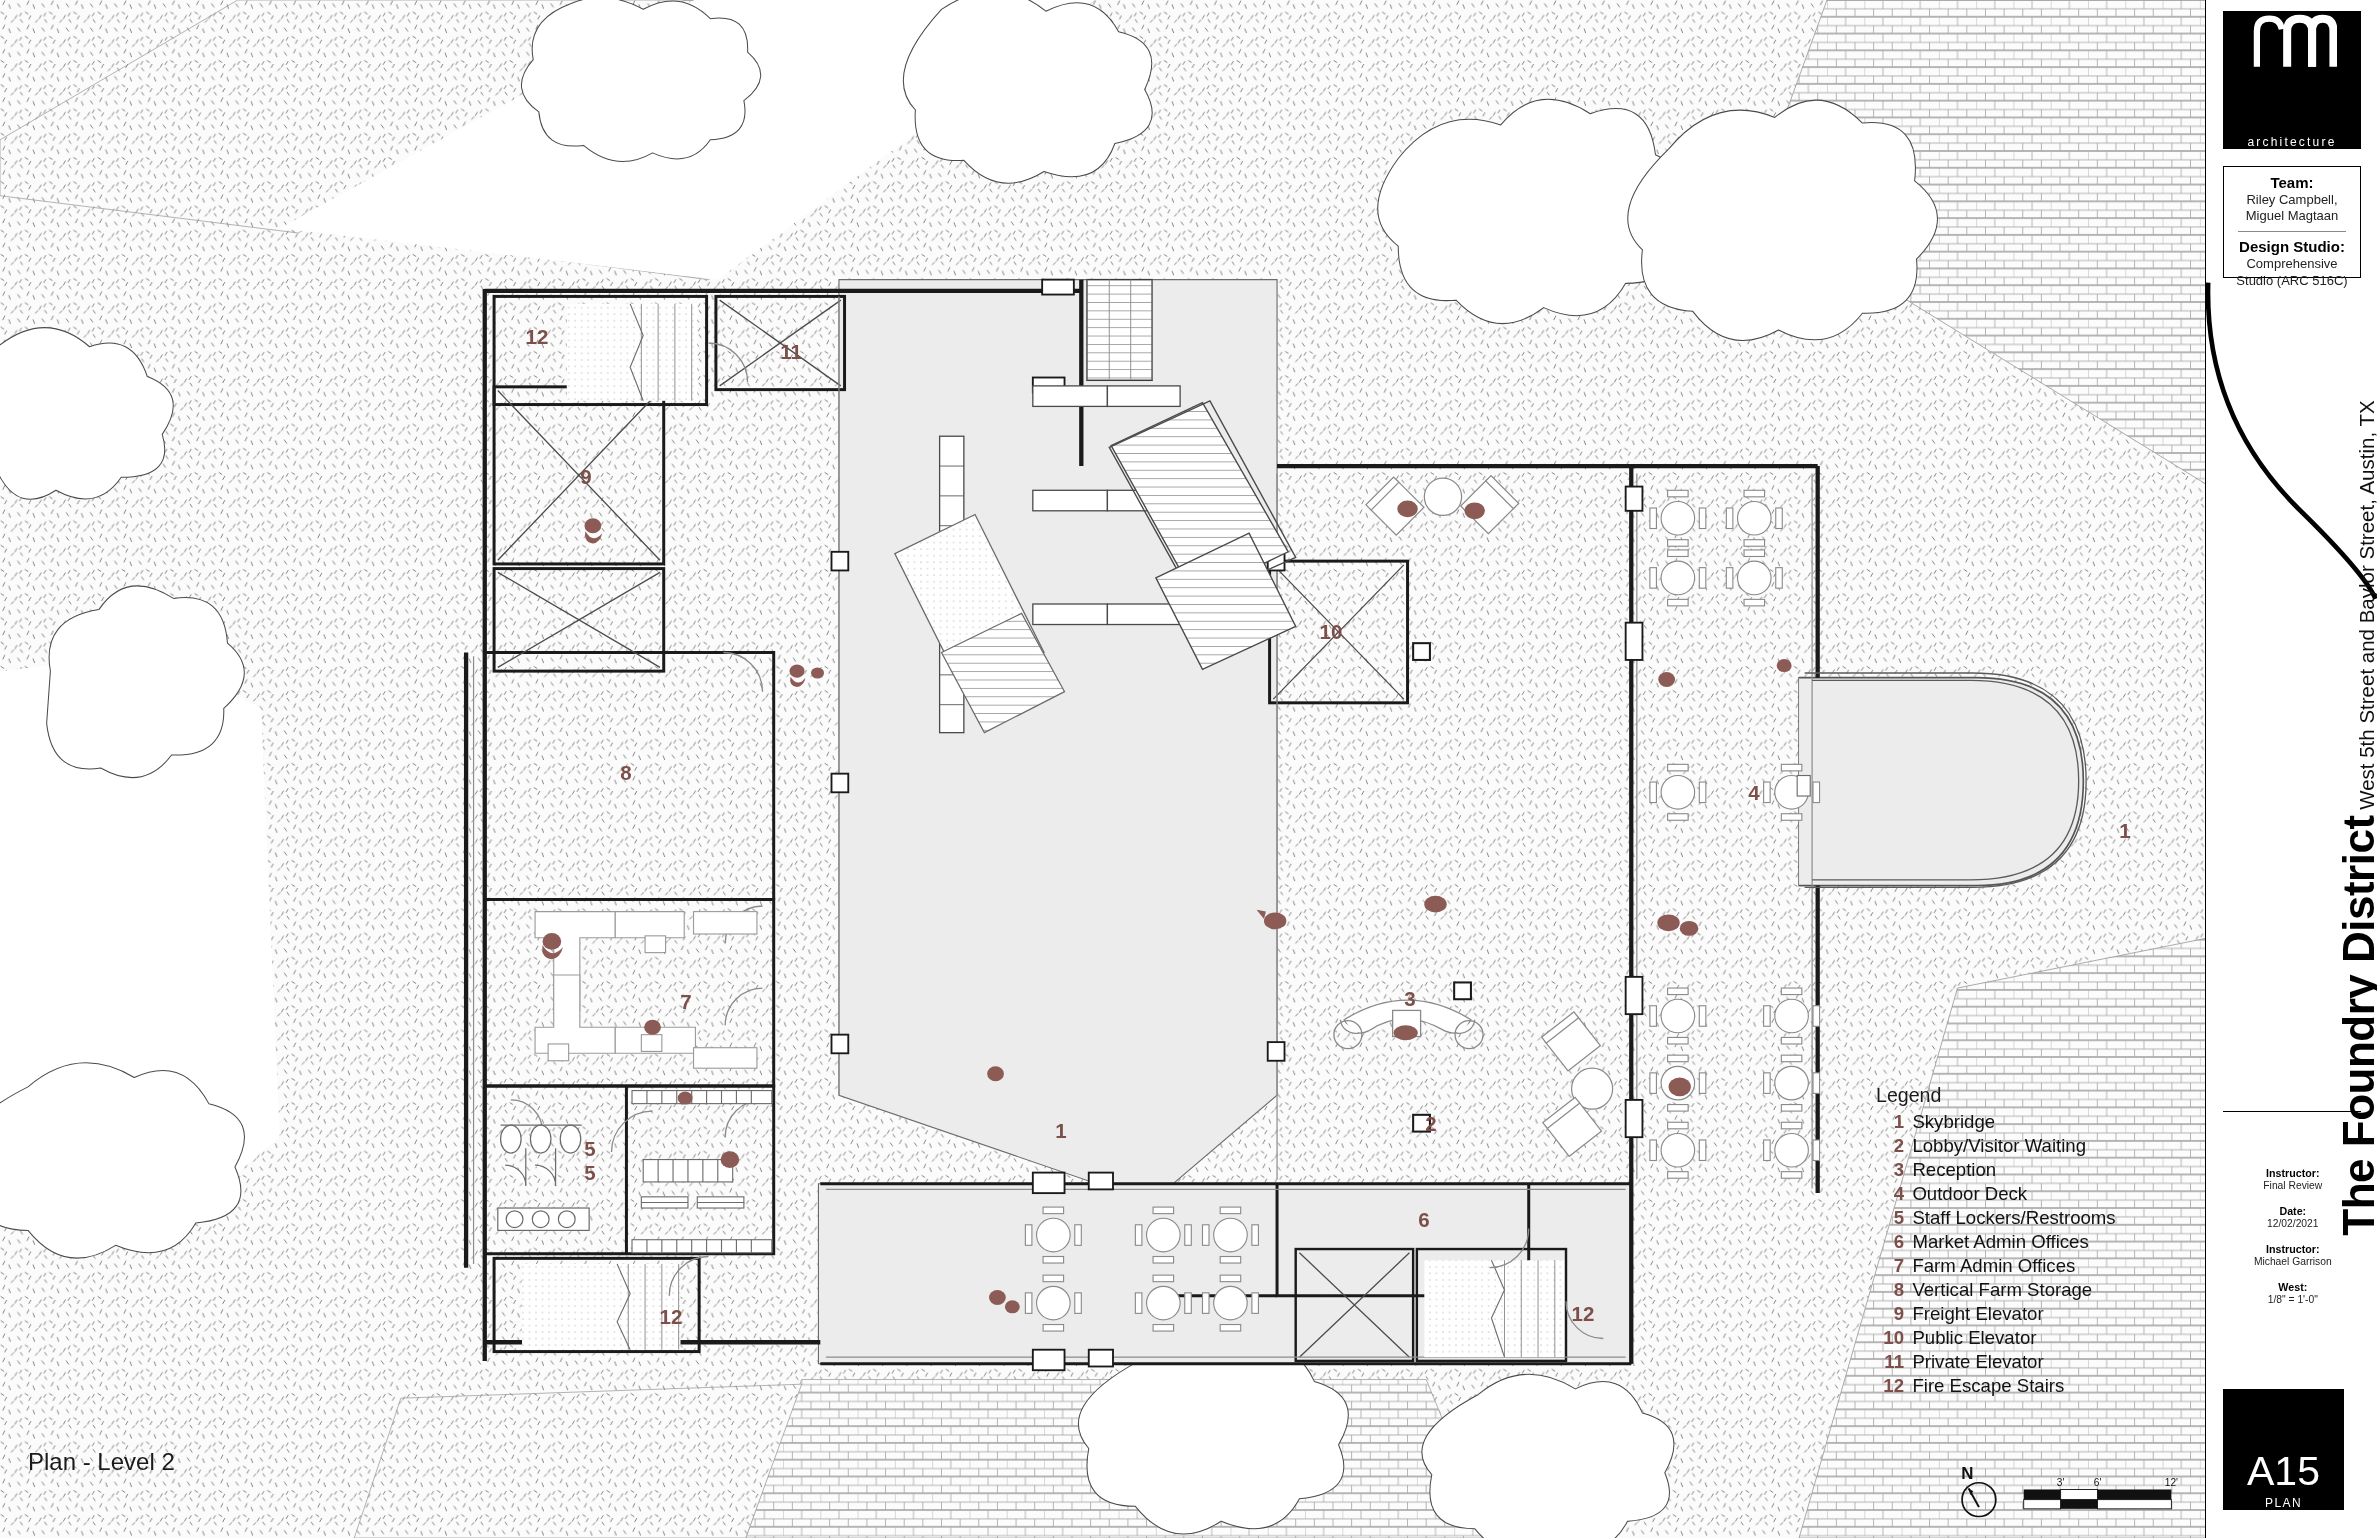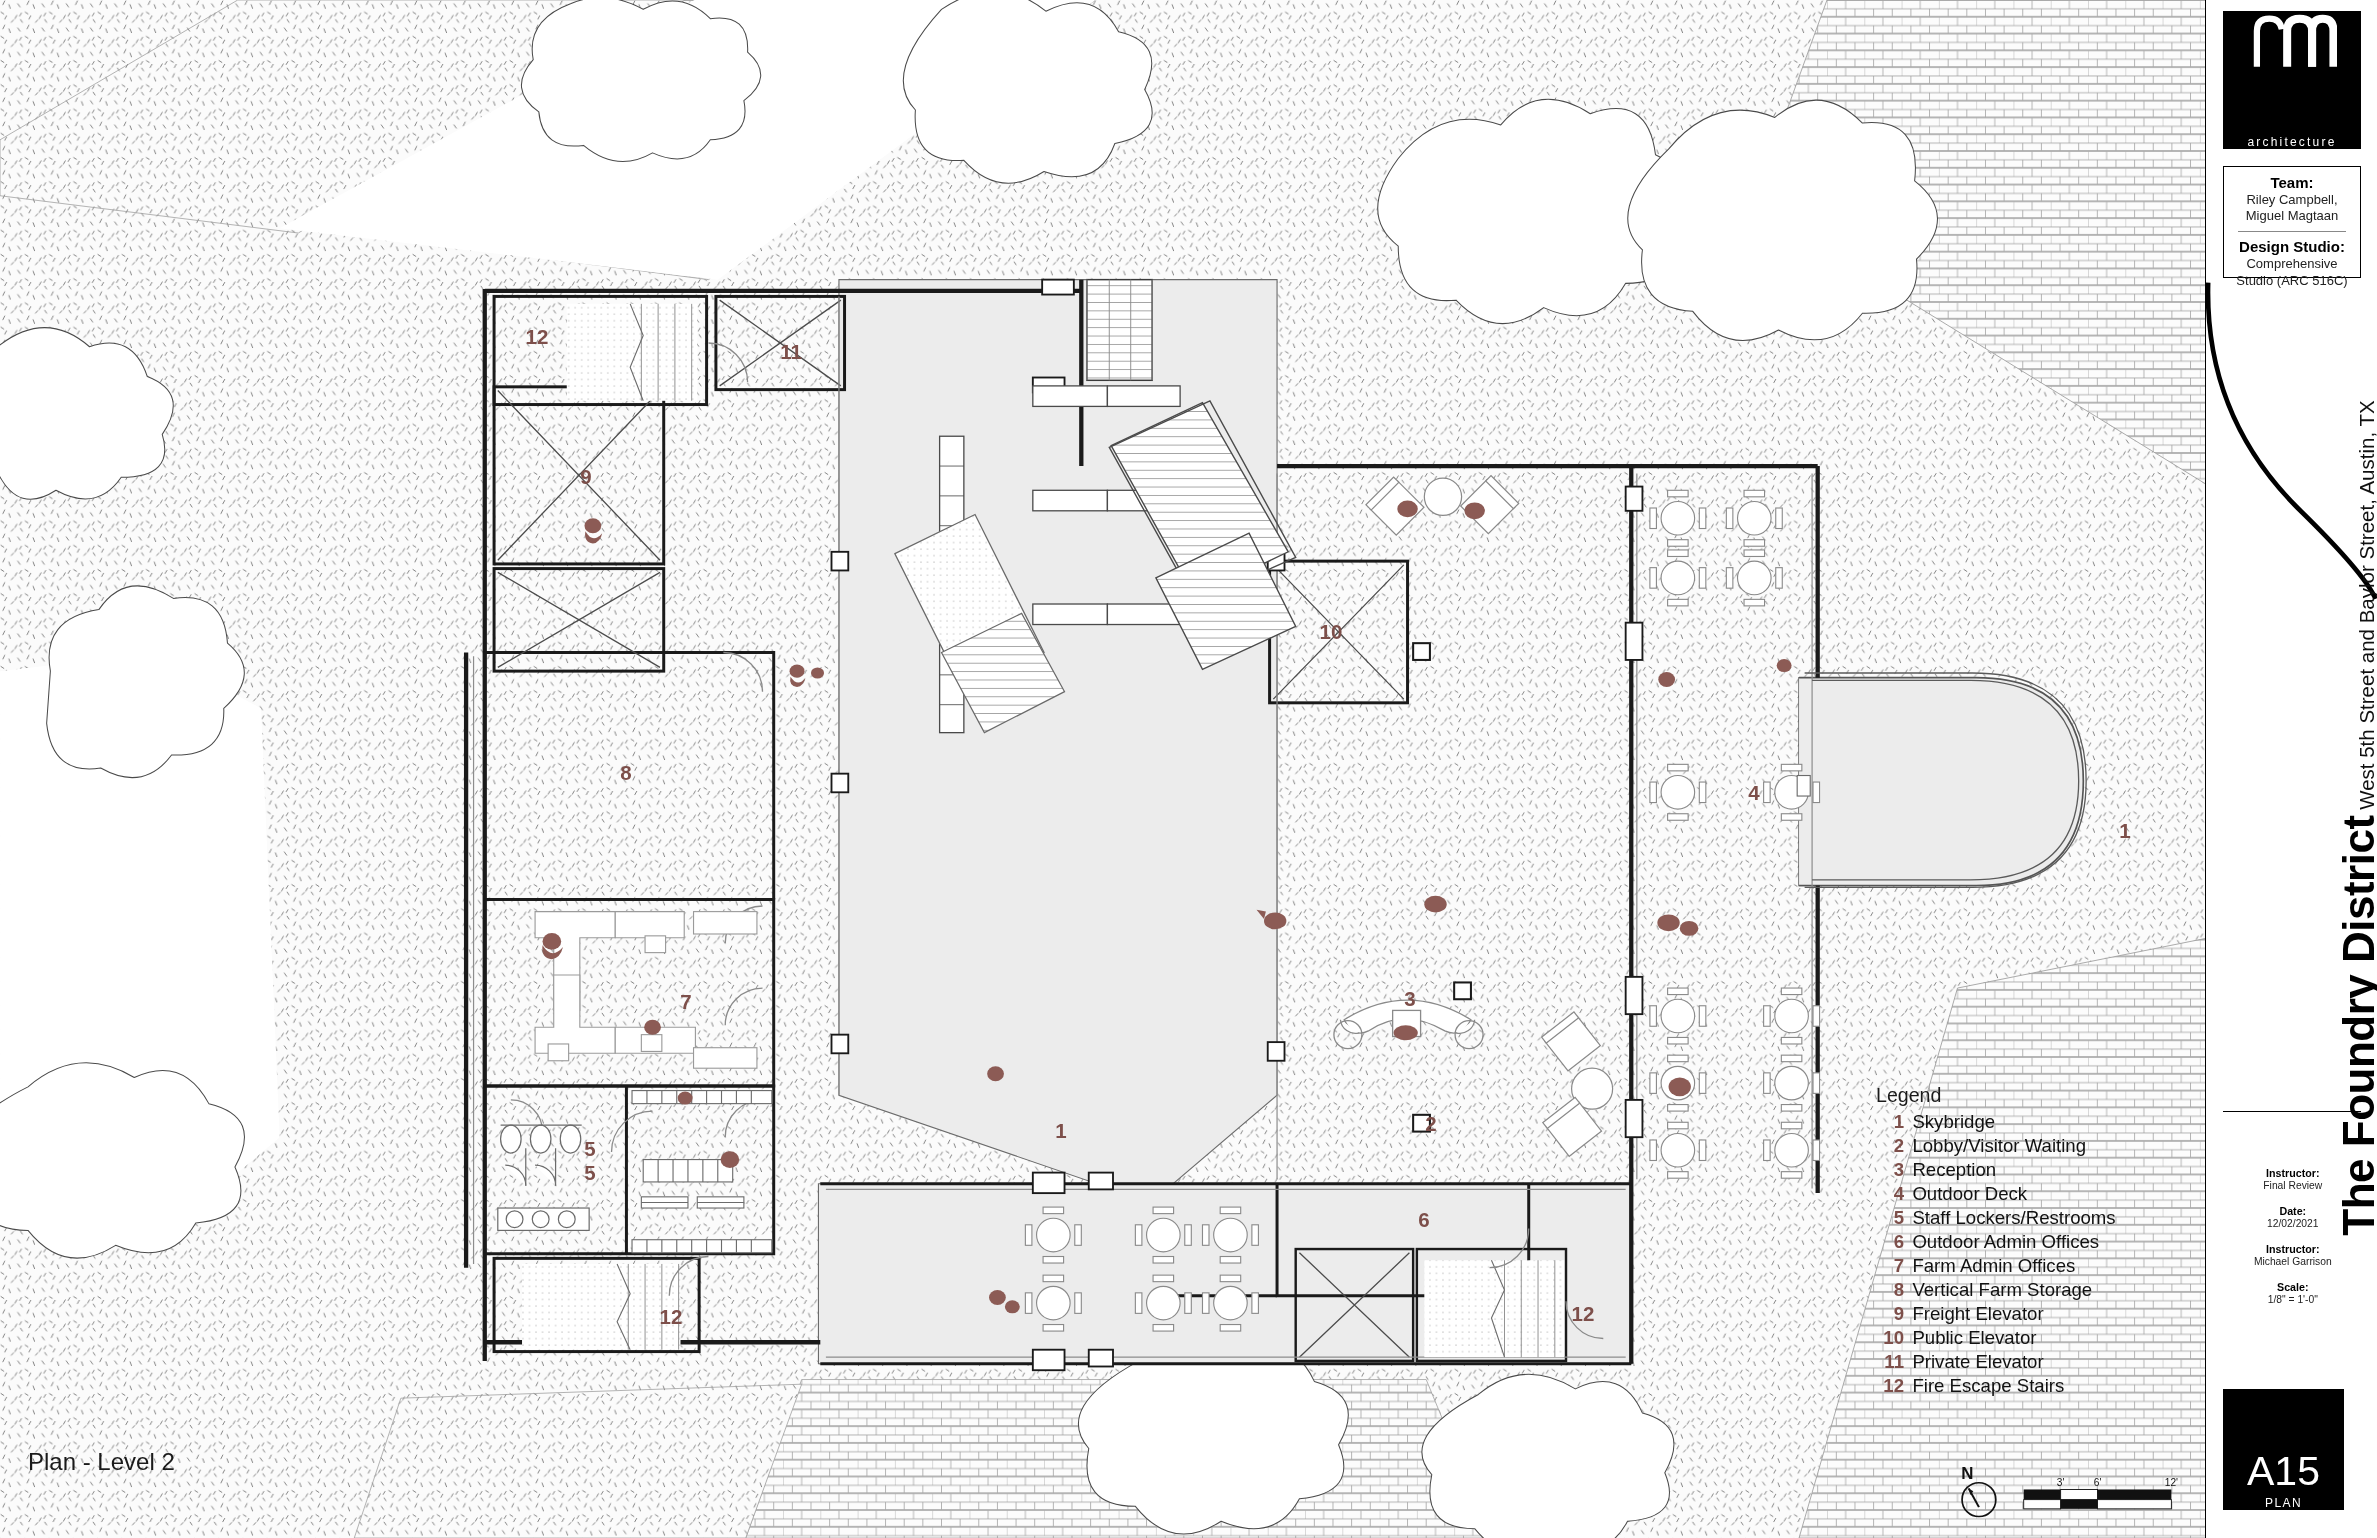--- a/index.html
+++ b/index.html
@@ -617,21 +617,21 @@
         <div class="leg-row">
           <span class="leg-num">4</span>
           <span class="leg-lbl">Outdoor Deck</span>
         </div>
         <div class="leg-row">
           <span class="leg-num">5</span>
           <span class="leg-lbl">Staff Lockers/Restrooms</span>
         </div>
         <div class="leg-row">
           <span class="leg-num">6</span>
-          <span class="leg-lbl">Outdoor Admin Offices</span>
+          <span class="leg-lbl">Market Admin Offices</span>
         </div>
         <div class="leg-row">
           <span class="leg-num">7</span>
           <span class="leg-lbl">Farm Admin Offices</span>
         </div>
         <div class="leg-row">
           <span class="leg-num">8</span>
           <span class="leg-lbl">Vertical Farm Storage</span>
         </div>
         <div class="leg-row">
@@ -711,21 +711,21 @@
       </div>
       <div class="meta-grp">
         <div class="meta-h">Date:</div>
         <div class="meta-v">12/02/2021</div>
       </div>
       <div class="meta-grp">
         <div class="meta-h">Instructor:</div>
         <div class="meta-v">Michael Garrison</div>
       </div>
       <div class="meta-grp">
-        <div class="meta-h">Scale:</div>
+        <div class="meta-h">West:</div>
         <div class="meta-v">1/8" = 1'-0"</div>
       </div>
     </div>
 
     <div id="sheetnum">
       <div id="sheet-id">A15</div>
       <div id="sheet-kind">PLAN</div>
     </div>
   </div>
 

